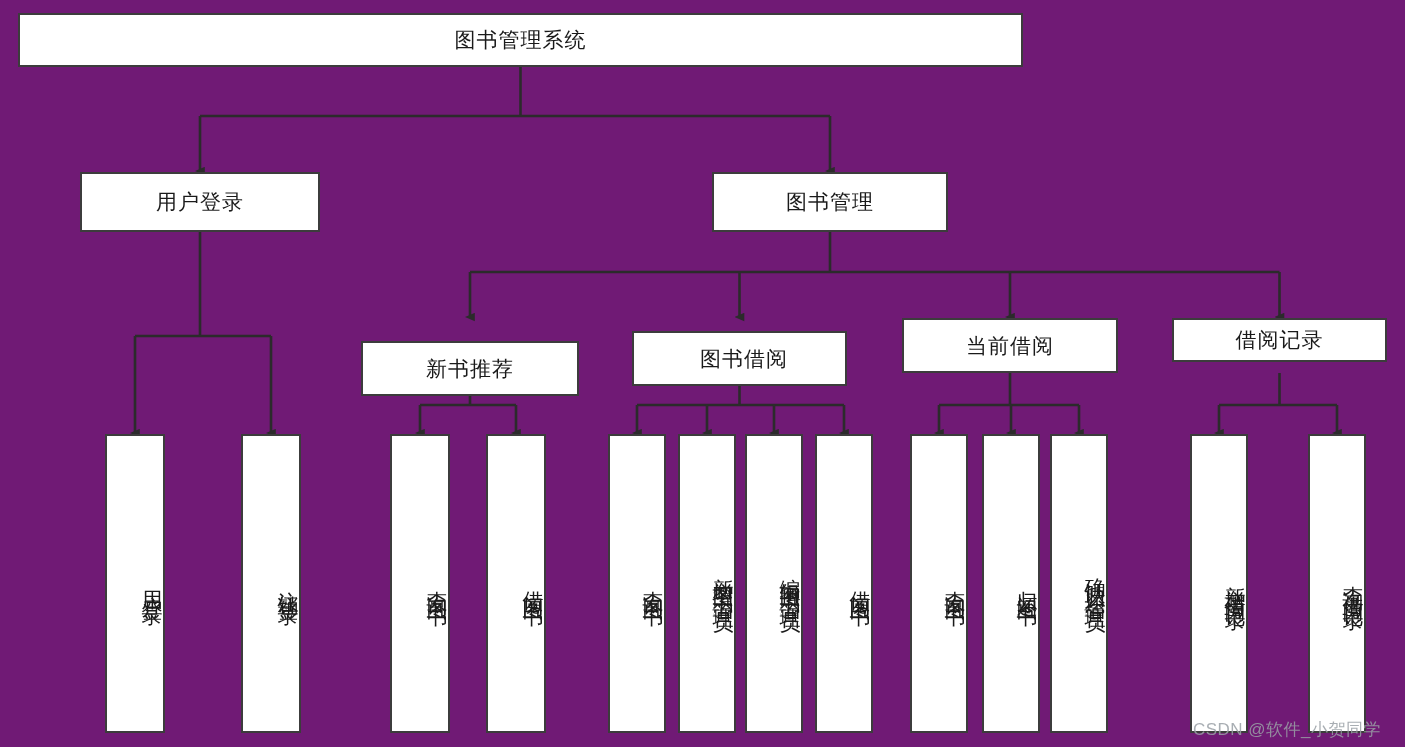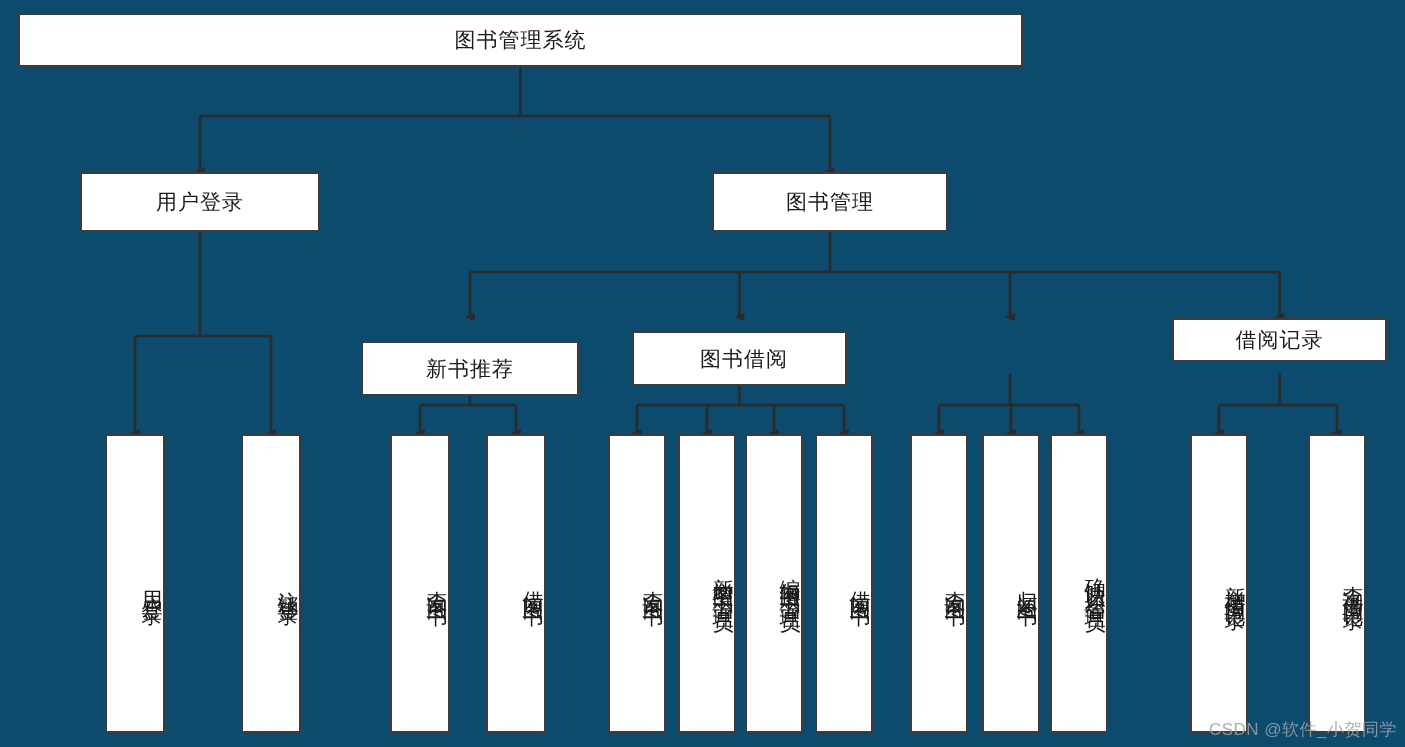--- a/index.html
+++ b/index.html
@@ -10,21 +10,21 @@
   body {
     width: 1405px;
     height: 747px;
     font-family: "Liberation Sans", "DejaVu Sans", sans-serif;
     overflow: hidden;
   }
   #diagram-root {
     position: relative;
     width: 1405px;
     height: 747px;
-    background: #0c4a6e;
+    background: #701a75;
   }
   svg.edges {
     position: absolute;
     left: 0;
     top: 0;
     width: 1405px;
     height: 747px;
   }
   .node {
     position: absolute;
@@ -51,21 +51,21 @@
     padding-bottom: 6px;
     align-items: flex-start;
     justify-content: center;
   }
   .node.vert .vlabel {
     display: block;
     white-space: nowrap;
   }
   .watermark {
     position: absolute;
-    right: 8px;
+    right: 24px;
     bottom: 6px;
     font-size: 17px;
     color: #9aa0a6;
     opacity: .85;
     white-space: nowrap;
     letter-spacing: .5px;
     margin-left: 30px;
   }
 </style>
 </head>
@@ -126,20 +126,23 @@
   <div class="node horiz" style="left:712px;top:172px;width:236px;height:60px;">
     <span>图书管理</span>
   </div>
 
   <div class="node horiz" style="left:361px;top:318px;width:218px;height:55px;margin-top:23px;">
     <span>新书推荐</span>
   </div>
   <div class="node horiz" style="left:632px;top:331px;width:215px;height:55px;padding-left:9px;">
     <span>图书借阅</span>
   </div>
+  <div class="node horiz" style="left:902px;top:318px;width:216px;height:55px;">
+    <span>当前借阅</span>
+  </div>
   <div class="node horiz" style="left:1172px;top:318px;width:215px;height:44px;">
     <span>借阅记录</span>
   </div>
 
   <div class="node vert" style="left:105px;top:434px;width:60px;height:299px;">
     <span class="vlabel">用户登录</span>
   </div>
   <div class="node vert" style="left:241px;top:434px;width:60px;height:299px;">
     <span class="vlabel">注销登录</span>
   </div>

